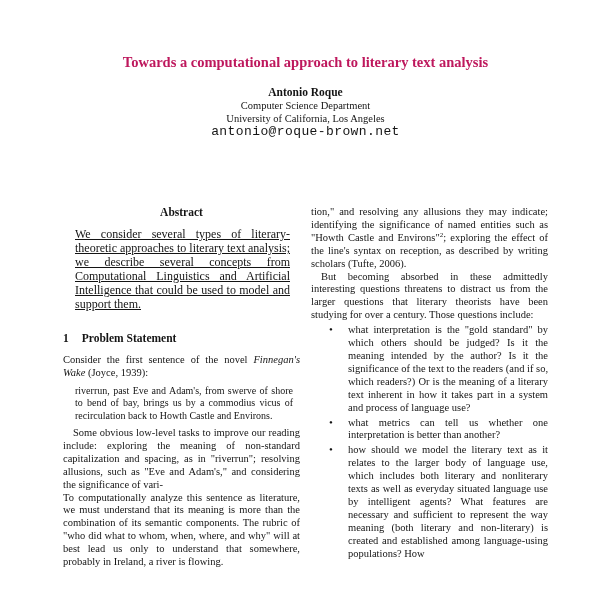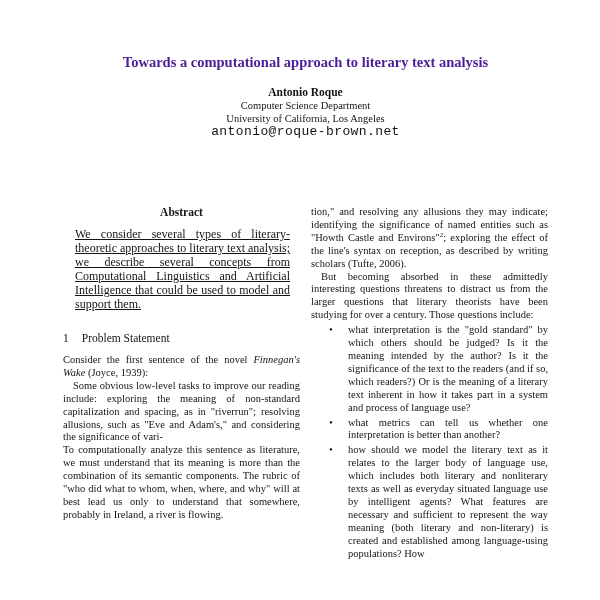--- a/index.html
+++ b/index.html
@@ -17,21 +17,21 @@
     overflow: hidden;
     box-sizing: border-box;
     padding: 53px 52px 0 63px;
   }
   .paper-title {
     margin: 0;
     font-size: 14.5px;
     line-height: 18px;
     font-weight: bold;
     text-align: center;
-    color: #4c1d95;
+    color: #be185d;
   }
   .author-block {
     margin-top: 14px;
     text-align: center;
     font-size: 10.5px;
     line-height: 13px;
   }
   .author-name {
     font-weight: bold;
     font-size: 11.5px;
@@ -61,21 +61,21 @@
   .abstract-text {
     margin: 0 10px 0 12px;
     font-size: 12px;
     line-height: 14px;
     text-align: justify;
     text-decoration: underline;
   }
   .section-heading {
     margin-top: 21px;
     margin-bottom: 10px;
-    font-weight: normal;
+    font-weight: bold;
     font-size: 11.5px;
   }
   .section-heading .sec-num {
     margin-right: 13px;
   }
   .body-p {
     margin: 0;
     font-size: 10.5px;
     line-height: 12.9px;
     text-align: justify;
@@ -133,20 +133,21 @@
     <div class="col">
       <div class="abstract-heading">Abstract</div>
       <p class="abstract-text">We consider several types of literary-theoretic approaches to literary text analysis; we describe several concepts from Computational Linguistics and Artificial Intelligence that could be used to model and support them.</p>
 
       <div class="section-heading">
         <span class="sec-num">1</span><span>Problem Statement</span>
       </div>
 
       <p class="body-p"><span>Consider the first sentence of the novel </span><em>Finnegan's Wake</em><span> (Joyce, 1939):</span></p>
 
+      <p class="quote">riverrun, past Eve and Adam's, from swerve of shore to bend of bay, brings us by a commodius vicus of recirculation back to Howth Castle and Environs.</p>
 
       <p class="body-p indent">Some obvious low-level tasks to improve our reading include: exploring the meaning of non-standard capitalization and spacing, as in "riverrun"; resolving allusions, such as "Eve and Adam's," and considering the significance of vari-</p>
 
       <p class="body-p">To computationally analyze this sentence as literature, we must understand that its meaning is more than the combination of its semantic components. The rubric of "who did what to whom, when, where, and why" will at best lead us only to understand that somewhere, probably in Ireland, a river is flowing.</p>
     </div>
 
     <div class="col">
       <p class="body-p"><span>tion," and resolving any allusions they may indicate; identifying the significance of named entities such as "Howth Castle and Environs"</span><sup>2</sup><span>; exploring the effect of the line's syntax on reception, as described by writing scholars (Tufte, 2006).</span></p>
 
       <p class="body-p indent">But becoming absorbed in these admittedly interesting questions threatens to distract us from the larger questions that literary theorists have been studying for over a century. Those questions include:</p>

